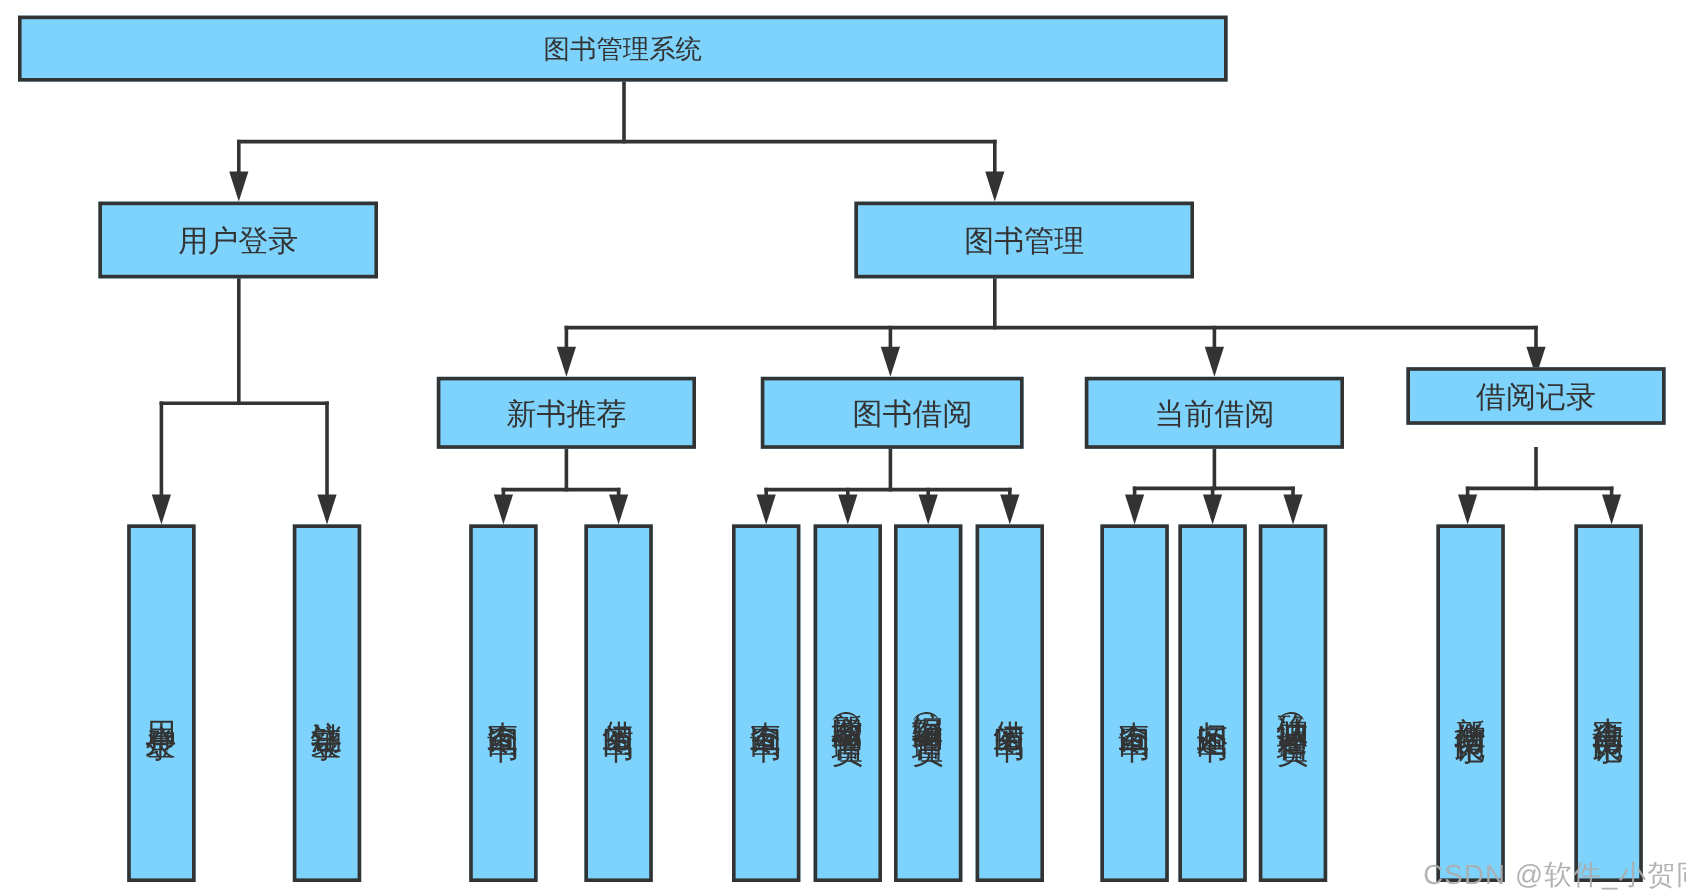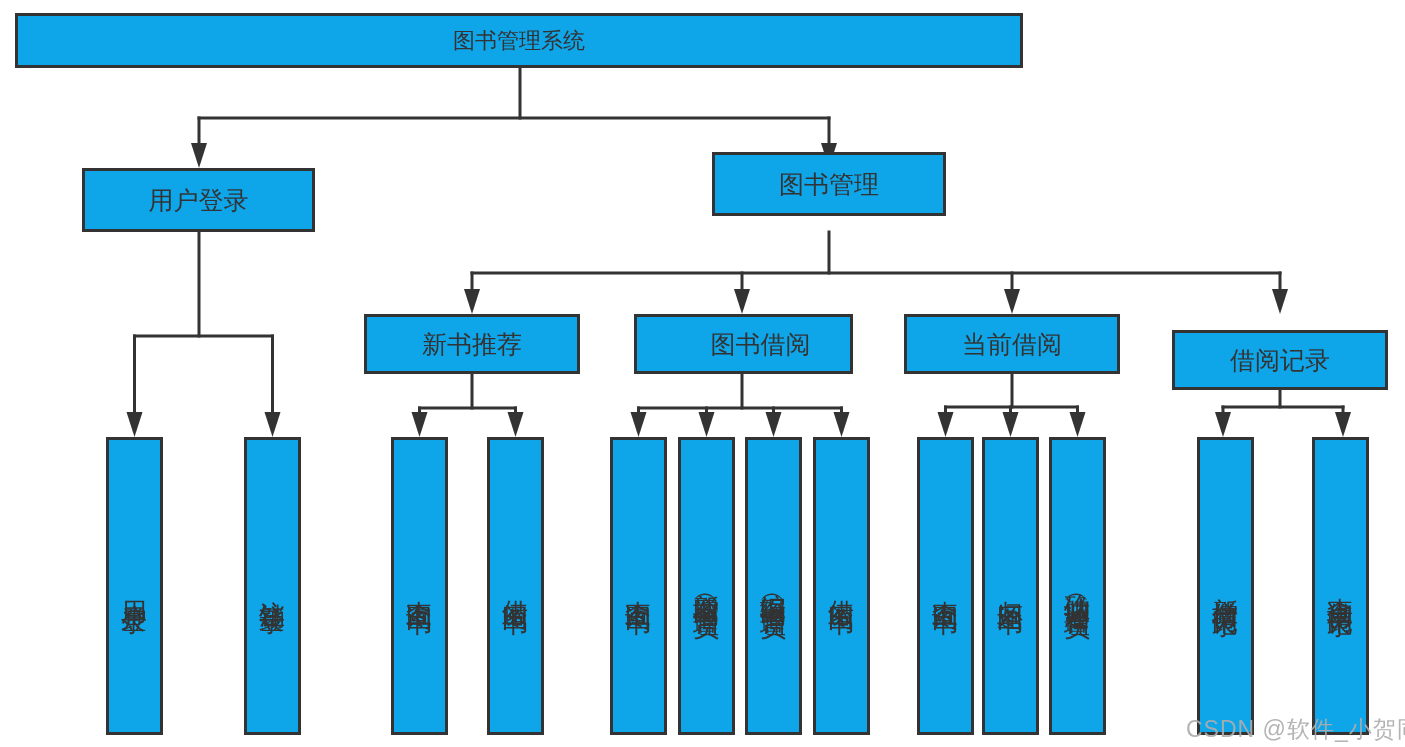--- a/index.html
+++ b/index.html
@@ -14,21 +14,21 @@
   }
   #connector-layer {
     position: absolute;
     left: 0; top: 0;
     width: 1405px; height: 747px;
     pointer-events: none;
   }
   .box {
     position: absolute;
     box-sizing: border-box;
-    background: #0ea5e9;
+    background: #7dd3fc;
     border: 3px solid #333333;
     display: flex;
     align-items: center;
     justify-content: center;
     text-align: center;
   }
   .hbox span { white-space: nowrap; }
   .lvl1 { font-size: 22px; }
   .lvl2 { font-size: 25px; }
   .lvl3 { font-size: 25px; }
@@ -111,34 +111,34 @@
       <polygon points="1335,412 1351,412 1343,437" fill="#333333"></polygon>
     </svg>
 
   <div class="box hbox lvl1" style="left:15px; top:13px; width:1008px; height:55px;">
     <span>图书管理系统</span>
   </div>
 
   <div class="box hbox lvl2" style="left:82px; top:168px; width:233px; height:64px;">
     <span>用户登录</span>
   </div>
-  <div class="box hbox lvl2" style="left:712px; top:152px; width:234px; height:64px;">
+  <div class="box hbox lvl2" style="left:712px; top:168px; width:283px; height:64px;">
     <span>图书管理</span>
   </div>
 
   <div class="box hbox lvl3" style="left:364px; top:314px; width:216px; height:60px;">
     <span>新书推荐</span>
   </div>
   <div class="box hbox lvl3" style="left:634px; top:314px; width:219px; height:60px;padding-left:34px;">
     <span>图书借阅</span>
   </div>
   <div class="box hbox lvl3" style="left:904px; top:314px; width:216px; height:60px;align-items:center;">
     <span>当前借阅</span>
   </div>
-  <div class="box hbox lvl3" style="left:1172px; top:330px; width:216px; height:60px;">
+  <div class="box hbox lvl3" style="left:1172px; top:306px; width:216px; height:48px;">
     <span>借阅记录</span>
   </div>
 
   <div class="box vbox" style="left:106px; top:437px; width:57px; height:298px;">
     <span>用户登录</span>
   </div>
   <div class="box vbox" style="left:244px; top:437px; width:57px; height:298px;">
     <span>注销登录</span>
   </div>
 

